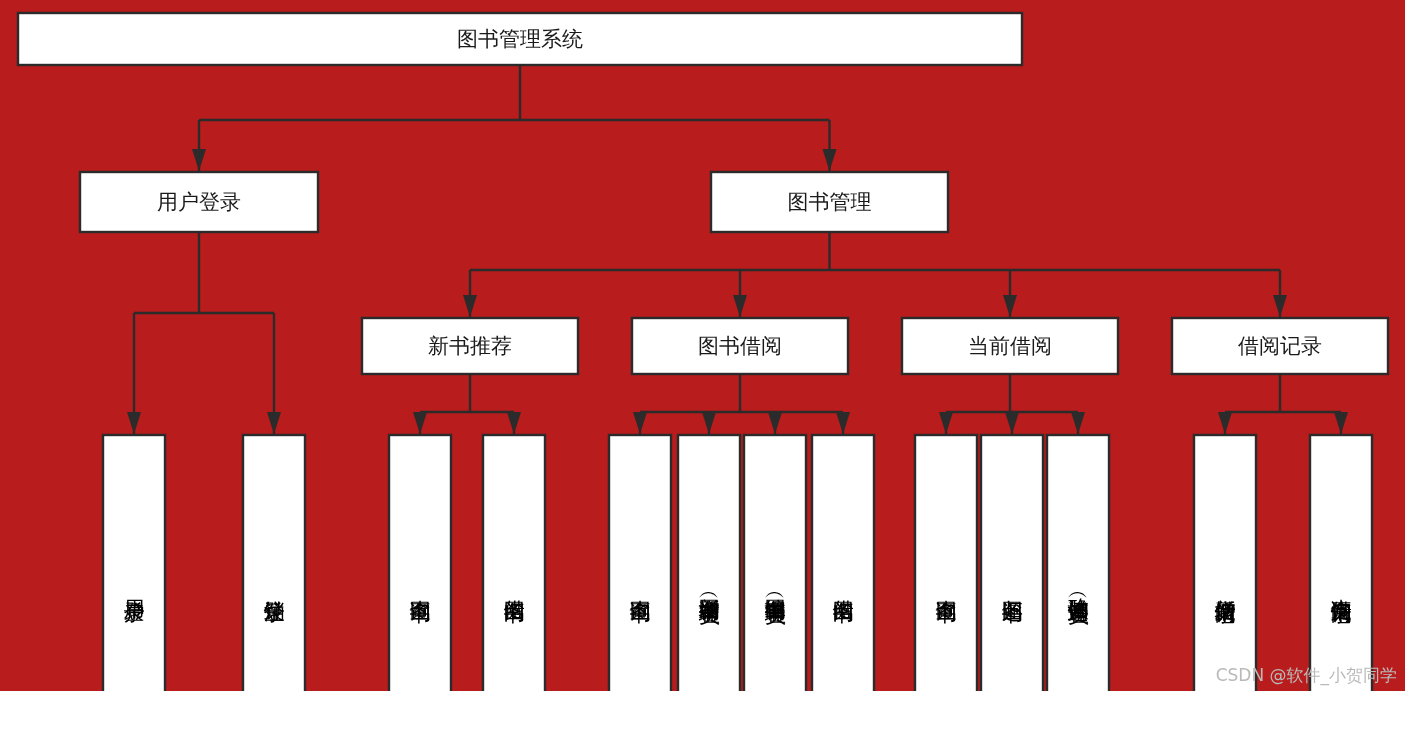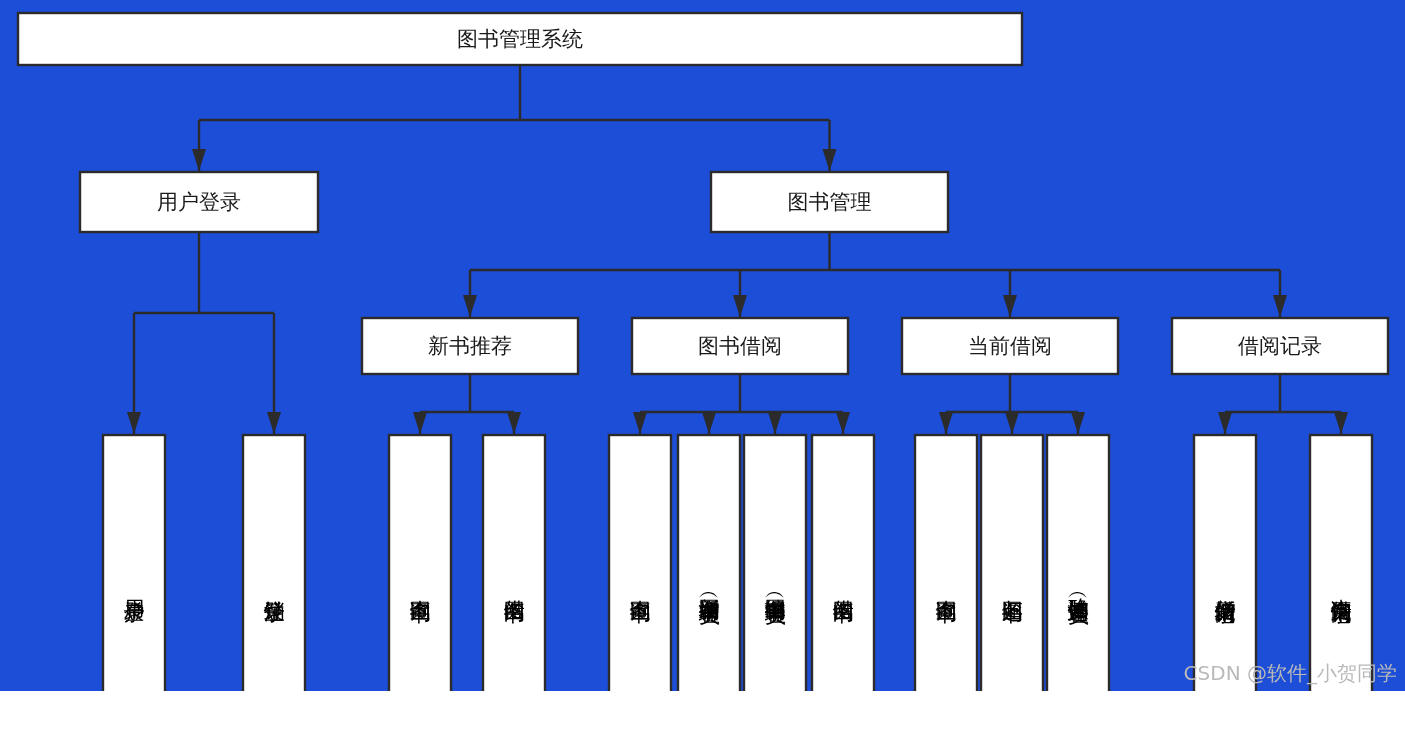--- a/index.html
+++ b/index.html
@@ -7,21 +7,21 @@
     padding: 0;
     background: #ffffff;
   }
   body {
     font-family: "DejaVu Sans", "Liberation Sans", sans-serif;
   }
   #diagram-root {
     position: relative;
     width: 1405px;
     height: 691px;
-    background: #1d4ed8;
+    background: #b91c1c;
     overflow: hidden;
   }
   svg#tree-svg {
     position: absolute;
     left: 0;
     top: 0;
     width: 1405px;
     height: 747px;
   }
   .node-box {
@@ -63,21 +63,21 @@
   }
   .vlabel-wrap {
     position: absolute;
     pointer-events: none;
   }
   .watermark {
     position: absolute;
     right: 8px;
     bottom: 4px;
     font-family: "DejaVu Sans", "Liberation Sans", sans-serif;
-    font-size: 20px;
+    font-size: 17px;
     color: #b9b9b9;
     white-space: nowrap;
   }
 </style>
 </head>
 <body>
 
 <div id="diagram-root">
   <svg id="tree-svg" viewBox="0 0 1405 747">
       <path d="M 520 65 L 520 120" class="connector"></path>

